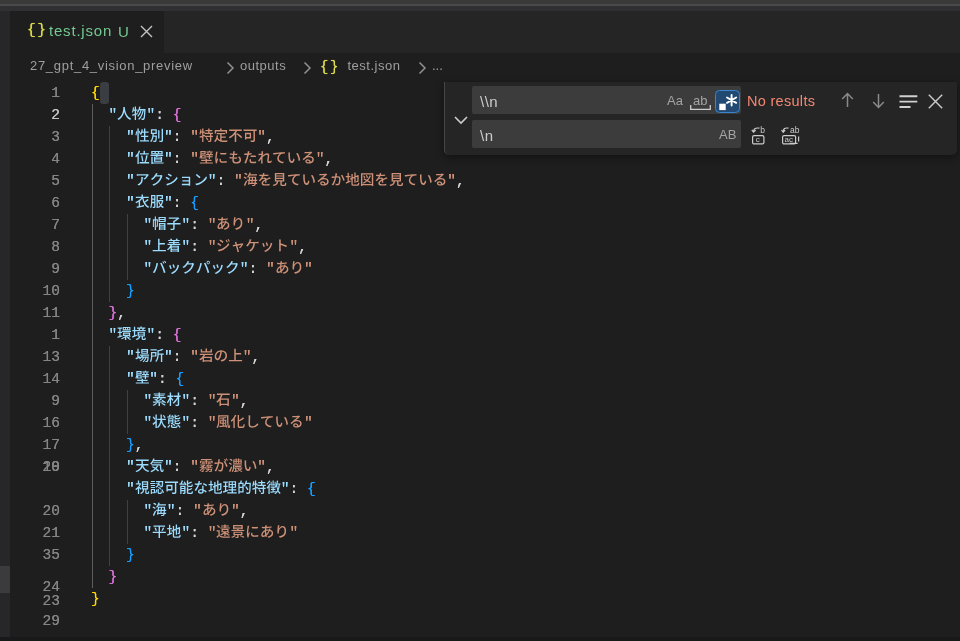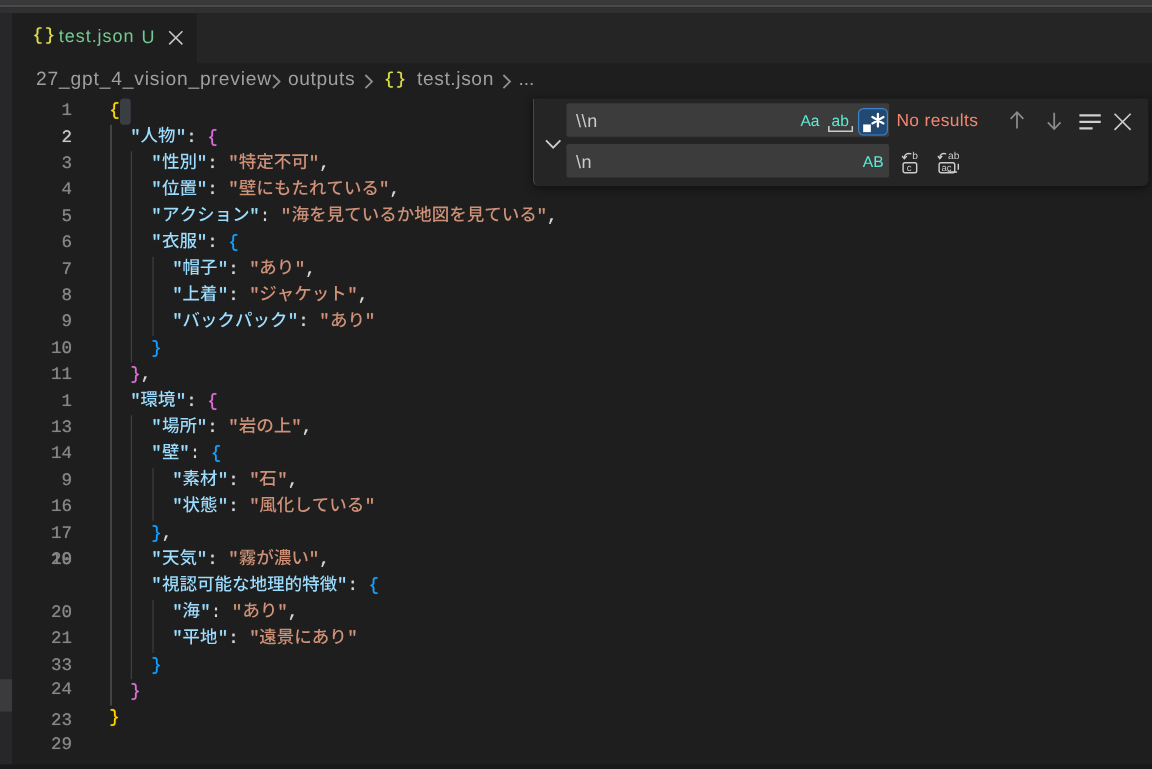--- a/index.html
+++ b/index.html
@@ -14,42 +14,42 @@
 #sthumb { left:0; top:566px; width:10px; height:27px; background:#3b3b3e; }
 
 #tabbar { left:10px; top:11px; width:950px; height:42px; background:#252526; }
 #tab { left:10px; top:11px; width:154px; height:42px; background:#1e1e1e; }
 #tab .icon { position:absolute; left:17px; top:11px; font-family:"Liberation Mono",monospace;
   font-size:14.5px; color:#dcdc4e; letter-spacing:1.5px; text-shadow:0 0 0.7px currentColor; }
 #tab .fn { position:absolute; left:39px; top:11px; font-size:15px; color:#74c991; letter-spacing:0.8px; }
 #tab .u { position:absolute; left:108px; top:11.5px; font-size:15px; color:#74c991; }
 
 #bc { left:10px; top:53px; width:950px; height:29px; background:#1e1e1e; }
-.bci { position:absolute; top:5px; font-size:16px; color:#9f9fa0; white-space:pre; }
+.bci { position:absolute; top:5px; font-size:13px; color:#9f9fa0; white-space:pre; }
 
 #editor { left:10px; top:82px; width:950px; height:551px; background:#1e1e1e; }
 #bottom { left:0; top:637px; width:960px; height:4px; background:#191919; }
 .gn { position:absolute; width:50px; left:10px; height:22px; line-height:22px;
   text-align:right; font-family:"Liberation Mono",monospace; font-size:14.58px; color:#858585; text-shadow:0 0 0.6px currentColor; }
 .gn.act { color:#c6c6c6; }
 .cl { position:absolute; left:91px; height:22px; line-height:22px; white-space:pre;
   font-family:"Liberation Mono",monospace; font-size:14.58px; color:#d4d4d4; text-shadow:0 0 0.6px currentColor; }
 .cl .jp { vertical-align:-1.75px; }
 .k { color:#9cdcfe; } .v { color:#ce9178; } .p { color:#d4d4d4; }
 .b1 { color:#ffd700; } .b2 { color:#da70d6; } .b3 { color:#179fff; }
 .ig { position:absolute; width:1px; background:#404040; }
 #selblk { left:99.75px; top:82px; width:8.75px; height:22px; background:#3a3d41; border-radius:3px; }
 
 #fw { left:444px; top:82px; width:513px; height:73px; background:#252526;
   border-radius:0 0 5px 5px; box-shadow:0 2px 8px rgba(0,0,0,0.45);
   border-left:1px solid #47474a; }
 .finp { position:absolute; left:27px; width:269px; height:28px; background:#3c3c3c;
   border-radius:2px; color:#cccccc; font-size:15px; line-height:32px; padding-left:8px;
   font-family:"Liberation Sans",sans-serif; }
-#fw .lbl { position:absolute; color:#5eead4; }
+#fw .lbl { position:absolute; color:#a3a3a3; }
 #nores { position:absolute; left:302px; top:10px; font-size:14.5px; color:#f48771; line-height:18px; letter-spacing:0.3px; }
 </style></head><body>
 <div id="root">
 <svg style="position:absolute;width:0;height:0" aria-hidden="true">
       <defs>
         <path id="j3042" d="M482 797Q479 786 476 773Q472 760 470 749Q461 705 453 644Q445 582 440 513Q435 444 435 378Q435 307 443 244Q452 181 466 126Q480 71 496 22L405 -5Q390 40 377 100Q363 161 355 229Q347 297 347 365Q347 415 350 468Q353 521 358 571Q362 622 367 667Q373 712 376 747Q378 760 378 775Q379 790 379 800ZM314 680Q405 680 490 684Q575 689 653 699Q732 709 804 726L805 633Q752 624 690 617Q628 609 562 604Q496 599 431 596Q367 593 311 593Q288 593 257 595Q226 596 195 597Q165 599 143 600L140 693Q158 690 189 687Q221 684 255 682Q289 680 314 680ZM737 550Q734 542 729 529Q725 516 720 503Q716 490 712 481Q683 389 641 314Q600 238 551 180Q503 123 452 85Q404 48 344 22Q285 -4 227 -4Q193 -4 164 10Q135 24 118 54Q101 84 101 130Q101 182 123 233Q145 284 184 330Q222 376 273 412Q324 448 381 470Q431 488 488 499Q546 510 598 510Q693 510 763 476Q834 443 874 385Q913 327 913 254Q913 200 896 150Q878 101 839 59Q800 18 737 -12Q675 -42 586 -56L532 27Q625 37 688 70Q751 103 784 152Q816 201 816 258Q816 305 790 344Q765 382 716 406Q666 430 594 430Q529 430 476 415Q422 399 385 382Q331 358 288 319Q245 279 220 234Q195 189 195 148Q195 120 208 106Q222 92 248 92Q284 92 331 114Q378 136 425 179Q487 234 540 312Q594 390 626 504Q629 513 631 525Q634 538 636 551Q638 565 639 574Z"></path>
         <path id="j3044" d="M239 705Q236 691 234 671Q232 651 231 631Q229 611 229 597Q229 566 229 528Q230 490 231 451Q232 411 236 372Q244 293 260 234Q276 175 301 142Q326 109 359 109Q378 109 395 127Q412 145 427 175Q442 205 455 240Q467 276 476 309L555 216Q523 131 492 80Q460 30 427 8Q394 -14 357 -14Q307 -14 261 20Q216 55 183 134Q150 213 136 345Q131 389 129 440Q126 491 125 537Q125 583 125 613Q125 632 123 659Q122 687 117 707ZM751 680Q778 645 803 599Q829 552 850 498Q871 444 888 388Q904 332 915 277Q926 222 930 173L827 133Q821 198 807 269Q793 340 771 409Q749 479 719 540Q690 602 652 647Z"></path>
         <path id="j304B" d="M448 784Q445 769 441 750Q437 731 434 715Q430 695 425 666Q419 636 413 605Q407 573 400 544Q390 502 375 447Q360 392 341 329Q321 267 297 202Q272 138 244 77Q215 15 182 -38L79 3Q114 50 144 107Q174 165 199 226Q224 288 244 348Q264 408 278 460Q293 511 301 548Q315 612 323 676Q332 740 331 796ZM793 683Q816 652 842 605Q868 558 894 505Q919 452 939 403Q960 354 972 319L873 273Q863 313 844 363Q826 414 802 466Q779 518 752 565Q726 611 700 643ZM68 571Q93 570 117 570Q140 570 165 571Q189 572 224 575Q259 577 300 580Q340 584 381 587Q421 591 455 593Q489 595 510 595Q559 595 597 579Q635 564 658 525Q680 486 680 416Q680 357 675 289Q670 220 657 158Q645 95 623 53Q599 1 561 -16Q522 -34 469 -34Q441 -34 408 -30Q375 -26 350 -20L334 84Q354 79 378 74Q401 69 422 66Q443 64 456 64Q483 64 504 73Q524 83 538 112Q553 143 563 192Q573 241 578 297Q583 353 583 405Q583 449 571 470Q558 491 535 498Q512 506 481 506Q457 506 415 502Q374 499 327 494Q280 489 240 485Q200 480 177 477Q158 475 129 471Q99 467 78 463Z"></path>
         <path id="j304C" d="M438 779Q434 764 431 745Q427 726 423 710Q420 690 414 661Q408 631 403 600Q397 568 390 539Q380 497 365 442Q350 387 330 324Q311 262 286 197Q262 133 233 72Q205 10 172 -43L69 -2Q104 44 134 102Q164 160 189 221Q214 283 234 343Q254 403 268 455Q282 506 290 543Q304 607 313 671Q321 735 321 791ZM782 670Q805 639 831 592Q858 546 883 494Q908 442 929 393Q950 345 962 310L863 263Q852 303 834 353Q815 403 792 455Q768 506 742 552Q715 598 689 629ZM58 566Q83 565 106 565Q129 565 155 566Q178 567 213 570Q249 572 289 575Q330 579 370 582Q410 586 445 588Q479 590 500 590Q548 590 587 574Q625 559 647 520Q670 481 670 411Q670 352 665 284Q659 215 647 153Q634 90 613 48Q589 -4 550 -22Q511 -40 459 -40Q430 -40 398 -35Q365 -31 340 -25L323 79Q344 73 367 69Q390 64 411 61Q432 59 446 59Q472 59 493 68Q514 78 528 106Q543 138 553 187Q562 236 567 292Q572 348 572 400Q572 444 560 465Q548 486 525 493Q502 501 470 501Q446 501 405 497Q363 494 316 489Q270 484 229 480Q189 475 167 472Q148 470 118 466Q89 462 68 458ZM780 813Q793 795 808 770Q823 745 837 720Q851 695 861 675L795 647Q786 667 772 692Q758 717 744 742Q729 767 715 786ZM894 855Q907 836 923 811Q939 786 953 762Q968 737 977 719L912 690Q896 722 873 761Q851 800 829 828Z"></path>
         <path id="j3057" d="M354 785Q350 758 347 728Q344 697 343 670Q341 629 339 568Q337 508 335 441Q333 373 332 307Q331 242 331 190Q331 137 351 106Q370 75 405 61Q440 48 483 48Q549 48 602 65Q655 82 698 111Q740 140 774 177Q808 214 835 254L906 167Q881 131 843 92Q805 53 753 19Q700 -15 633 -36Q565 -57 481 -57Q405 -57 348 -34Q291 -11 259 40Q227 91 227 174Q227 217 228 271Q229 325 231 382Q232 440 234 495Q235 550 236 596Q237 642 237 670Q237 702 234 731Q232 761 226 786Z"></path>
@@ -173,23 +173,23 @@
 <div class="gn" style="top:324px">1</div>
 <div class="gn" style="top:346px">13</div>
 <div class="gn" style="top:368px">14</div>
 <div class="gn" style="top:390px">9</div>
 <div class="gn" style="top:412px">16</div>
 <div class="gn" style="top:434px">17</div>
 <div class="gn" style="top:456px">20</div>
 <div class="gn" style="top:456px">19</div>
 <div class="gn" style="top:500px">20</div>
 <div class="gn" style="top:522px">21</div>
-<div class="gn" style="top:544px">33</div>
+<div class="gn" style="top:544px">35</div>
 <div class="gn" style="top:590px">23</div>
-<div class="gn" style="top:564px">24</div>
+<div class="gn" style="top:576px">24</div>
 <div class="gn" style="top:610px">29</div>
 
 <div class="cl" style="top:82px"><span class="b1">{</span></div>
 <div class="cl" style="top:104px">  <span class="k">"<svg class="jp" width="29.2" height="14.6" viewBox="0 0 2000 1000">
           <g transform="matrix(1,0,0,-1,0,880)" fill="currentColor">
             <use href="#j4EBA"></use>
             <use href="#j7269" x="1000"></use>
           </g>
         </svg>"</span><span class="p">:</span> <span class="b2">{</span></div>
 <div class="cl" style="top:126px">    <span class="k">"<svg class="jp" width="29.2" height="14.6" viewBox="0 0 2000 1000">

